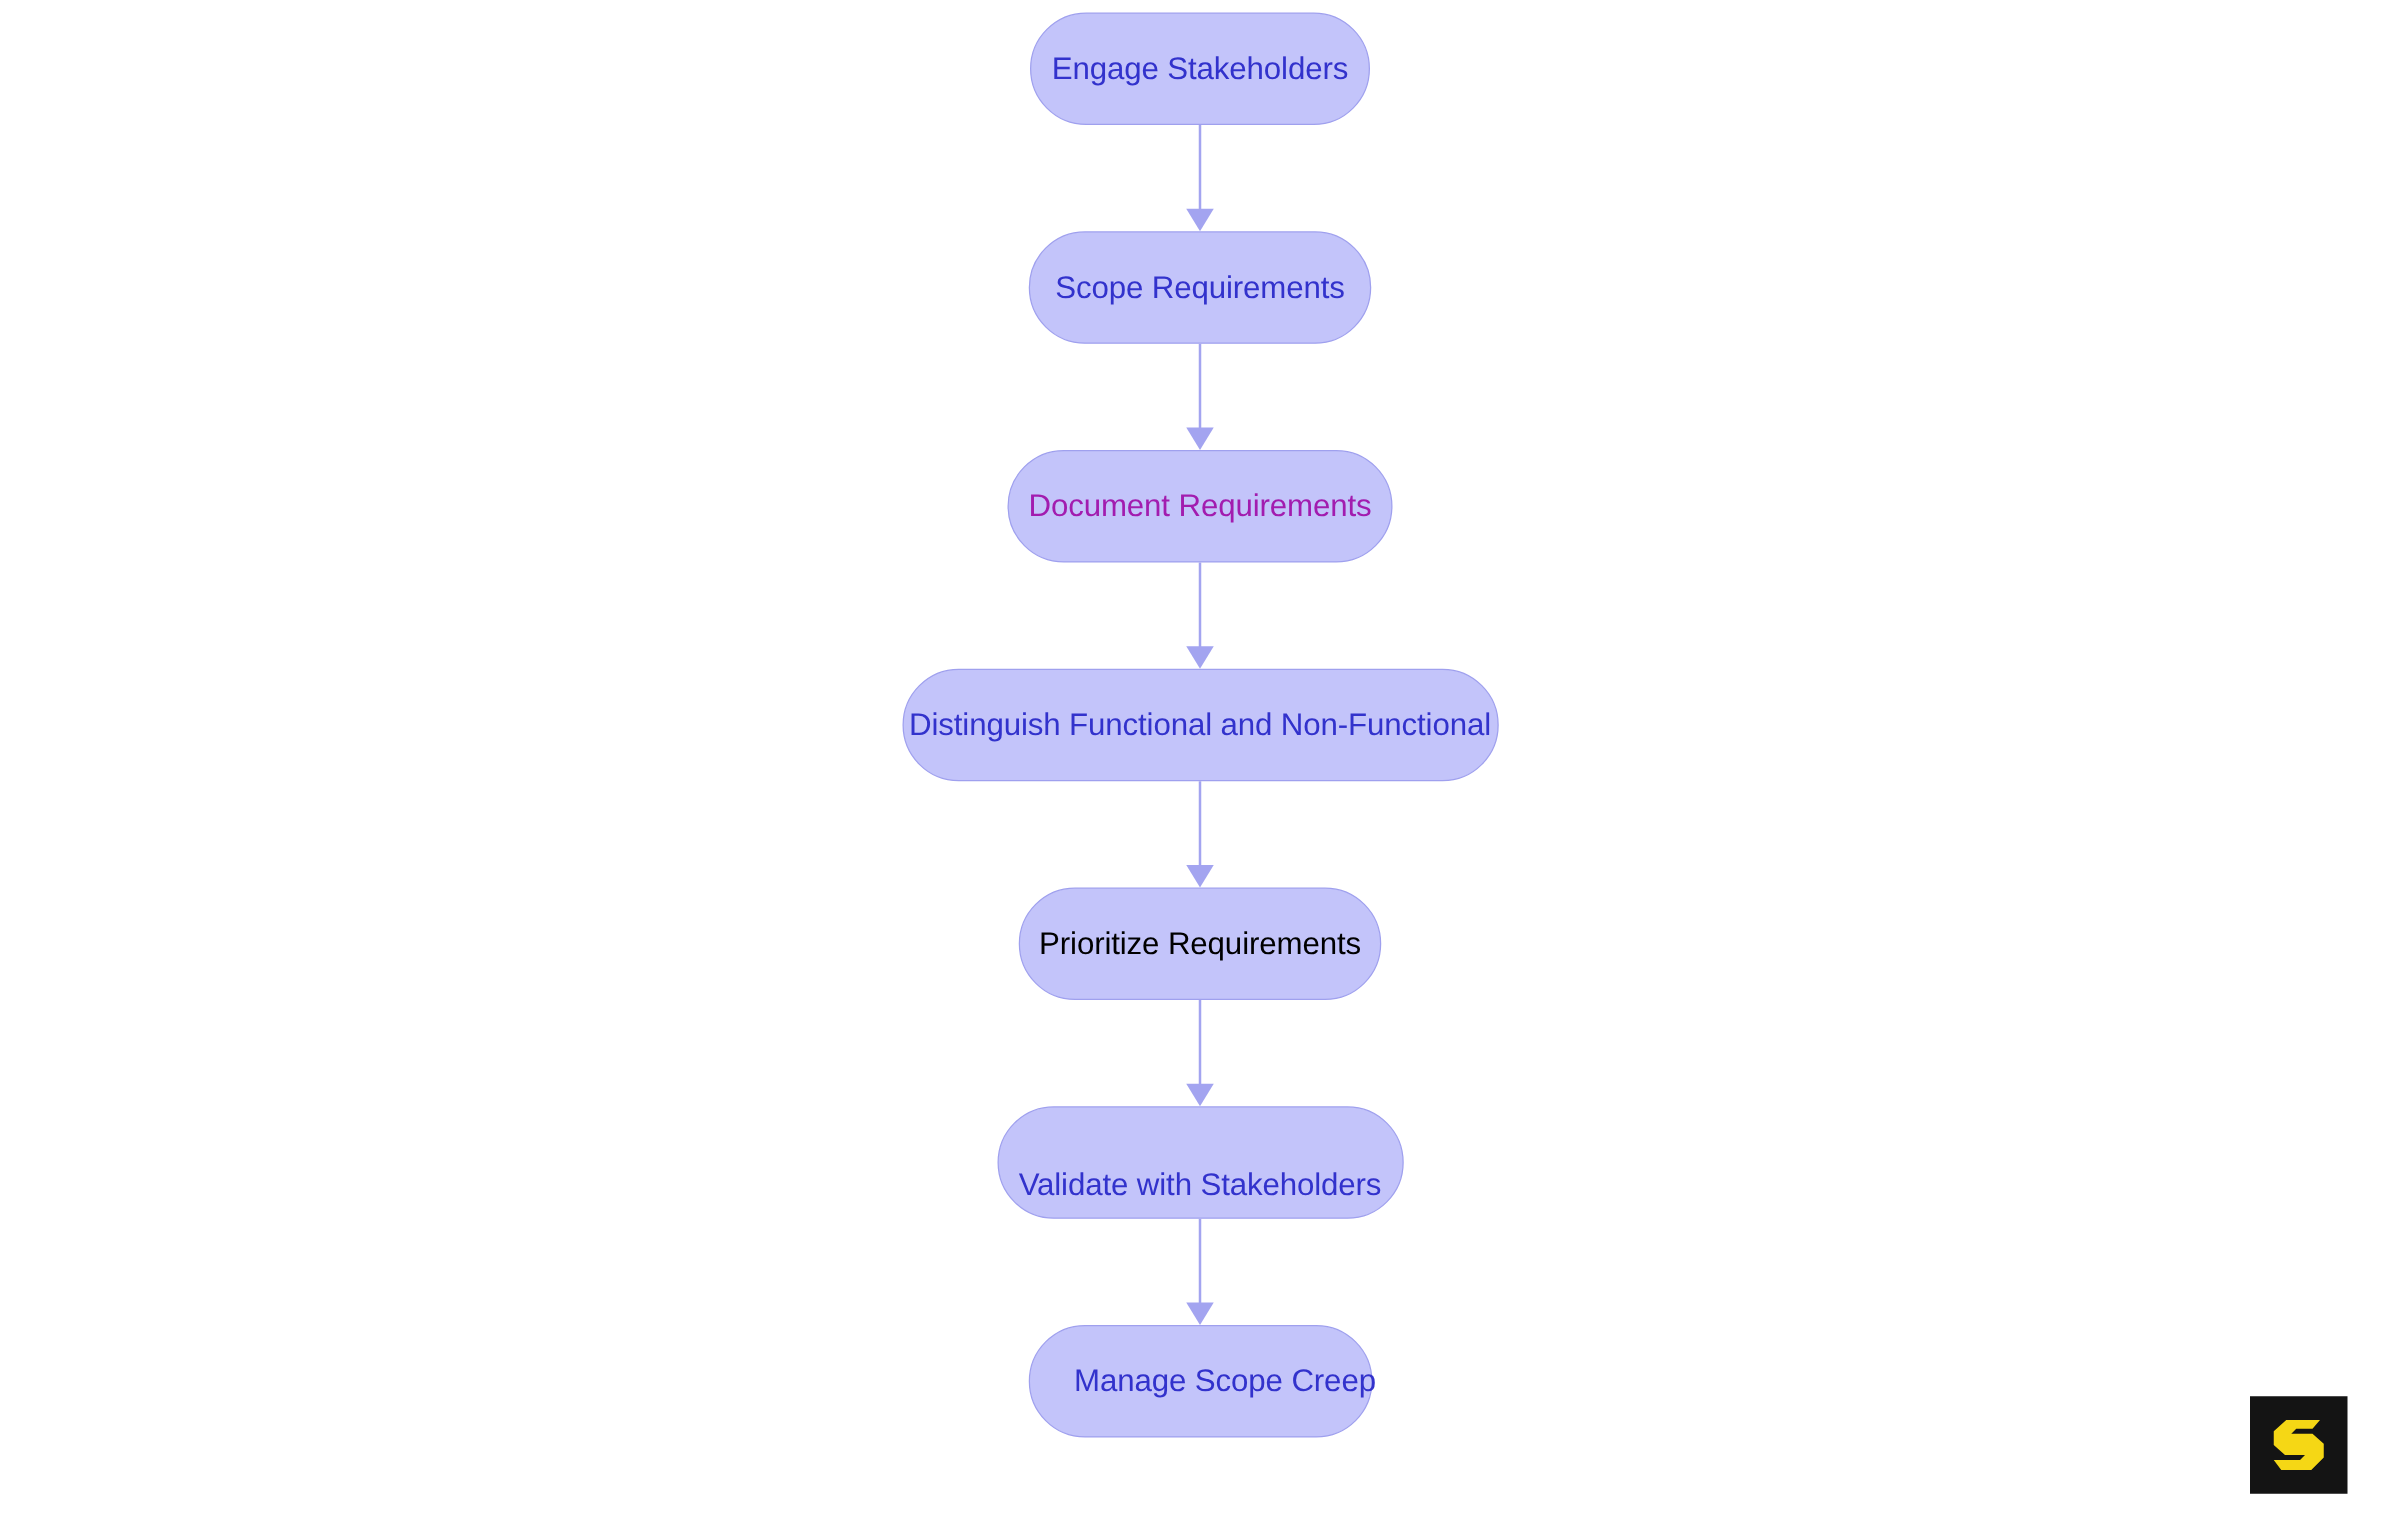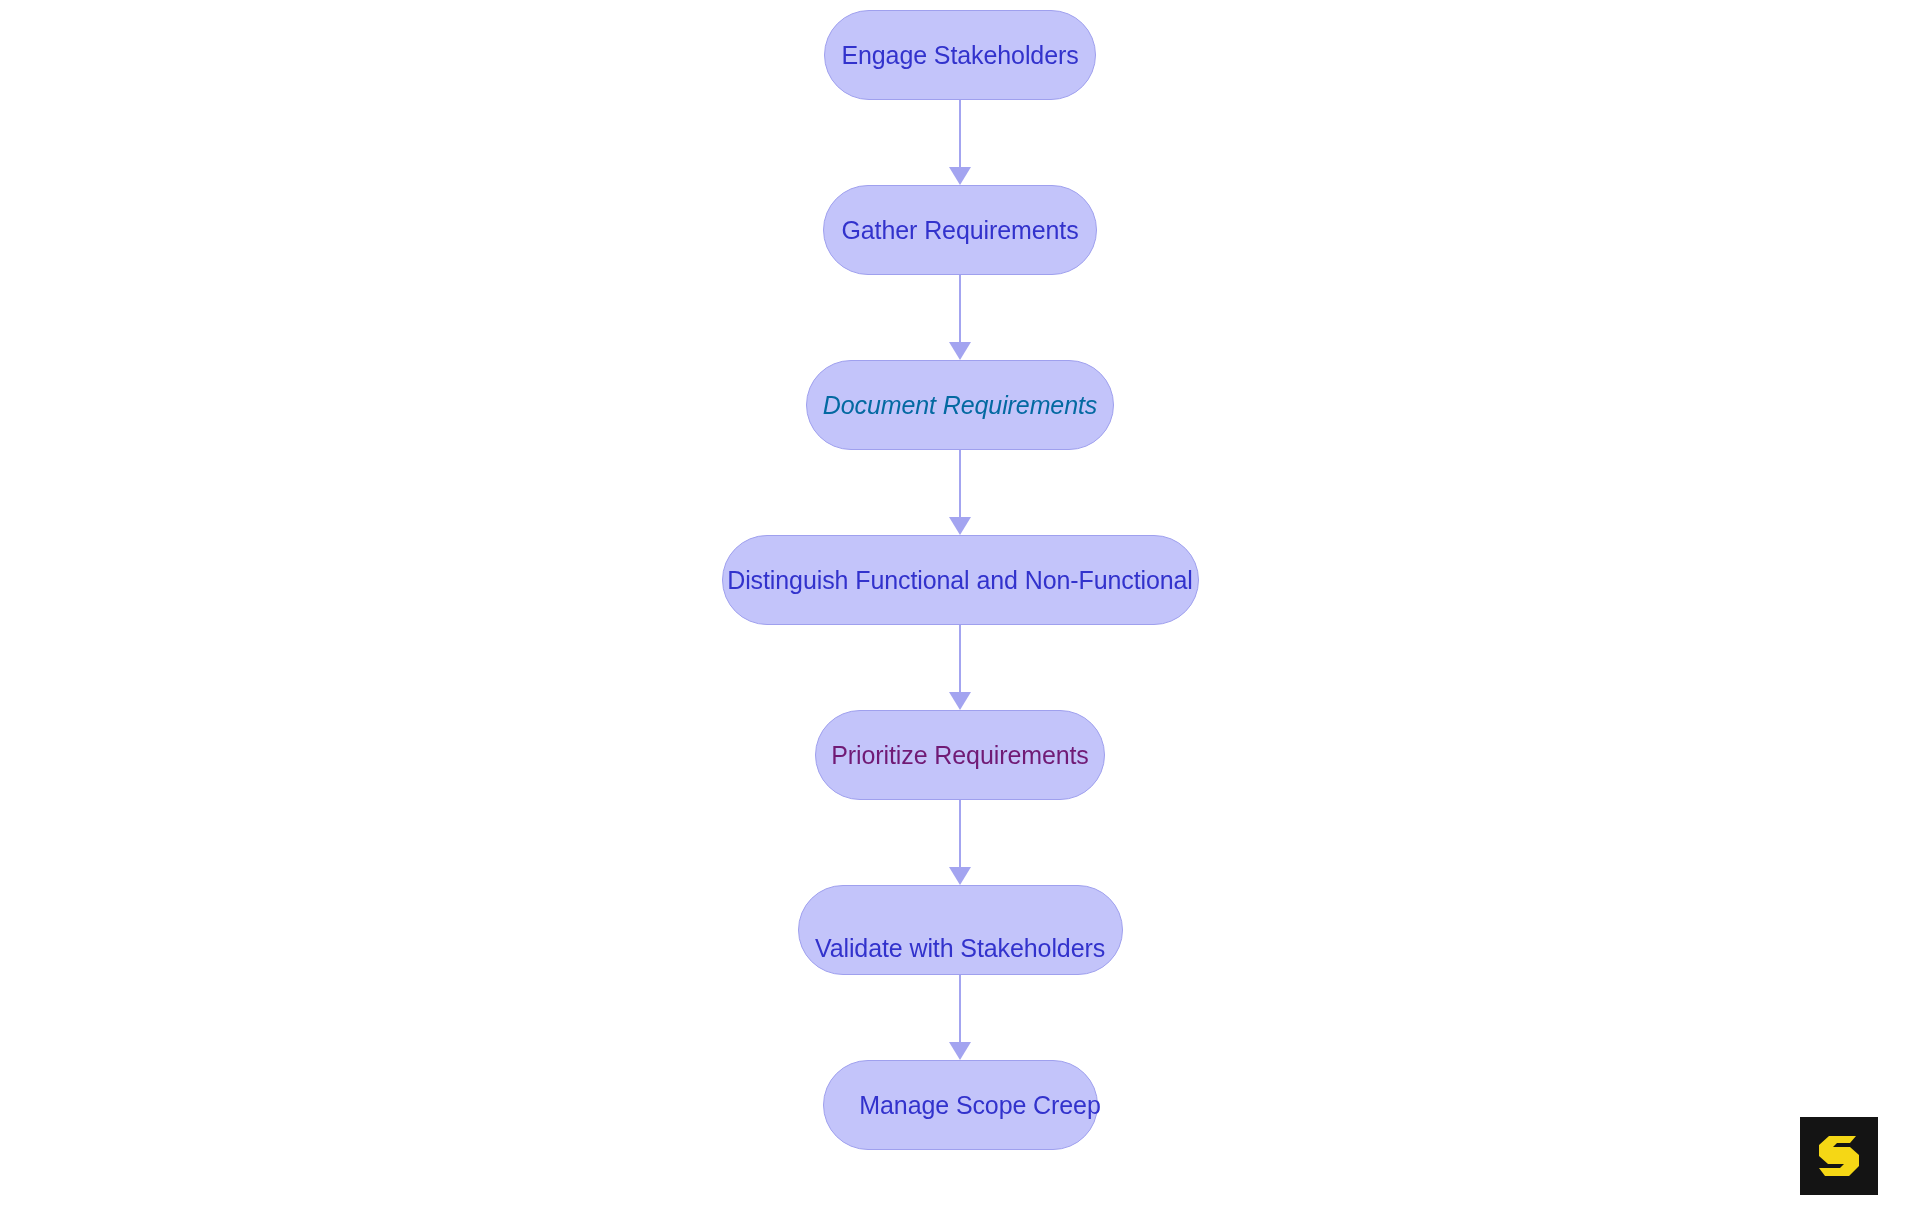--- a/index.html
+++ b/index.html
@@ -97,42 +97,42 @@
 
   <div class="flow-stack" id="flow-stack" style="top: 10px;">
       <div class="flow-node" style="width: 272px; background: rgb(195, 196, 250); border-color: rgb(159, 160, 238);">
         <span class="flow-node-label" style="color: rgb(50, 50, 204);">Engage Stakeholders</span>
       </div>
       <div class="flow-connector">
         <div class="conn-line" style="background: rgb(163, 164, 240);"></div>
         <div class="conn-head" style="border-top-color: rgb(163, 164, 240);"></div>
       </div>
       <div class="flow-node" style="width: 274px; background: rgb(195, 196, 250); border-color: rgb(159, 160, 238);">
-        <span class="flow-node-label" style="color: rgb(50, 50, 204);">Gather Requirements</span>
+        <span class="flow-node-label" style="color: rgb(50, 50, 204);">Scope Requirements</span>
       </div>
       <div class="flow-connector">
         <div class="conn-line" style="background: rgb(163, 164, 240);"></div>
         <div class="conn-head" style="border-top-color: rgb(163, 164, 240);"></div>
       </div>
       <div class="flow-node" style="width: 308px; background: rgb(195, 196, 250); border-color: rgb(159, 160, 238);">
-        <span class="flow-node-label" style="color: #0369a1; font-style: italic;">Document Requirements</span>
+        <span class="flow-node-label" style="color: #a21caf;">Document Requirements</span>
       </div>
       <div class="flow-connector">
         <div class="conn-line" style="background: rgb(163, 164, 240);"></div>
         <div class="conn-head" style="border-top-color: rgb(163, 164, 240);"></div>
       </div>
       <div class="flow-node" style="width: 477px; background: rgb(195, 196, 250); border-color: rgb(159, 160, 238); text-align: center;">
         <span class="flow-node-label" style="color: rgb(50, 50, 204);">Distinguish Functional and Non-Functional</span>
       </div>
       <div class="flow-connector">
         <div class="conn-line" style="background: rgb(163, 164, 240);"></div>
         <div class="conn-head" style="border-top-color: rgb(163, 164, 240);"></div>
       </div>
       <div class="flow-node" style="width: 290px; background: rgb(195, 196, 250); border-color: rgb(159, 160, 238);">
-        <span class="flow-node-label" style="color: #701a75;">Prioritize Requirements</span>
+        <span class="flow-node-label" style="color: #000000;">Prioritize Requirements</span>
       </div>
       <div class="flow-connector">
         <div class="conn-line" style="background: rgb(163, 164, 240);"></div>
         <div class="conn-head" style="border-top-color: rgb(163, 164, 240);"></div>
       </div>
       <div class="flow-node" style="width: 325px; background: rgb(195, 196, 250); border-color: rgb(159, 160, 238);">
         <span class="flow-node-label" style="color: rgb(50, 50, 204); margin-top: 37px;">Validate with Stakeholders</span>
       </div>
       <div class="flow-connector">
         <div class="conn-line" style="background: rgb(163, 164, 240);"></div>

